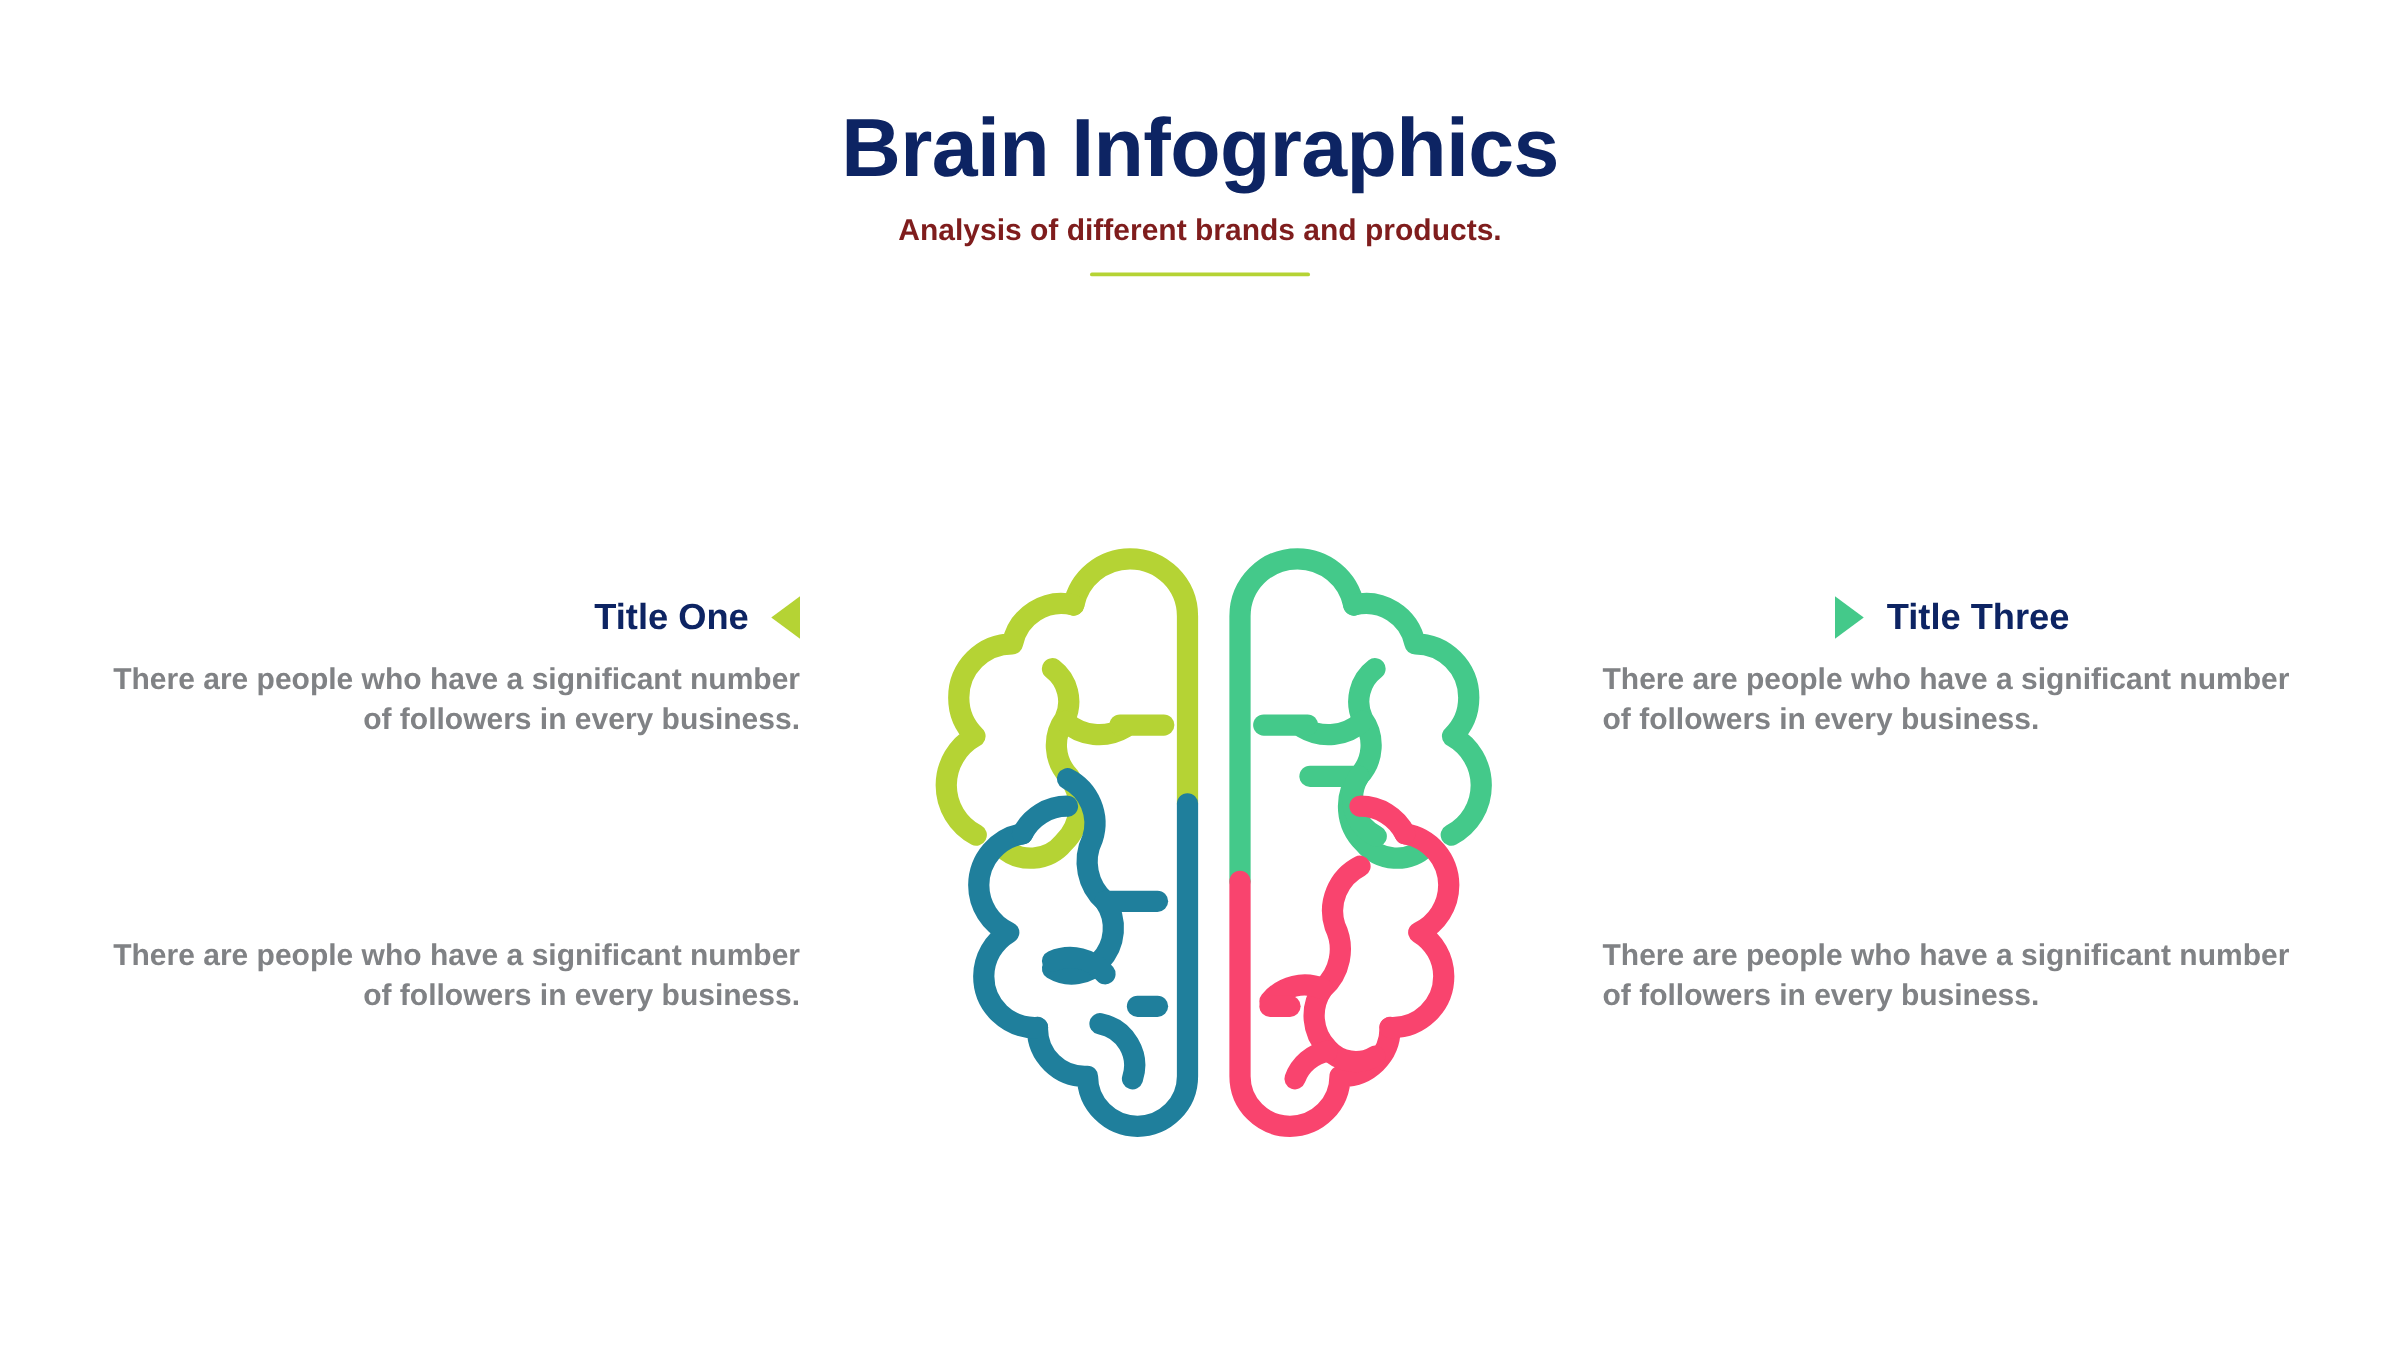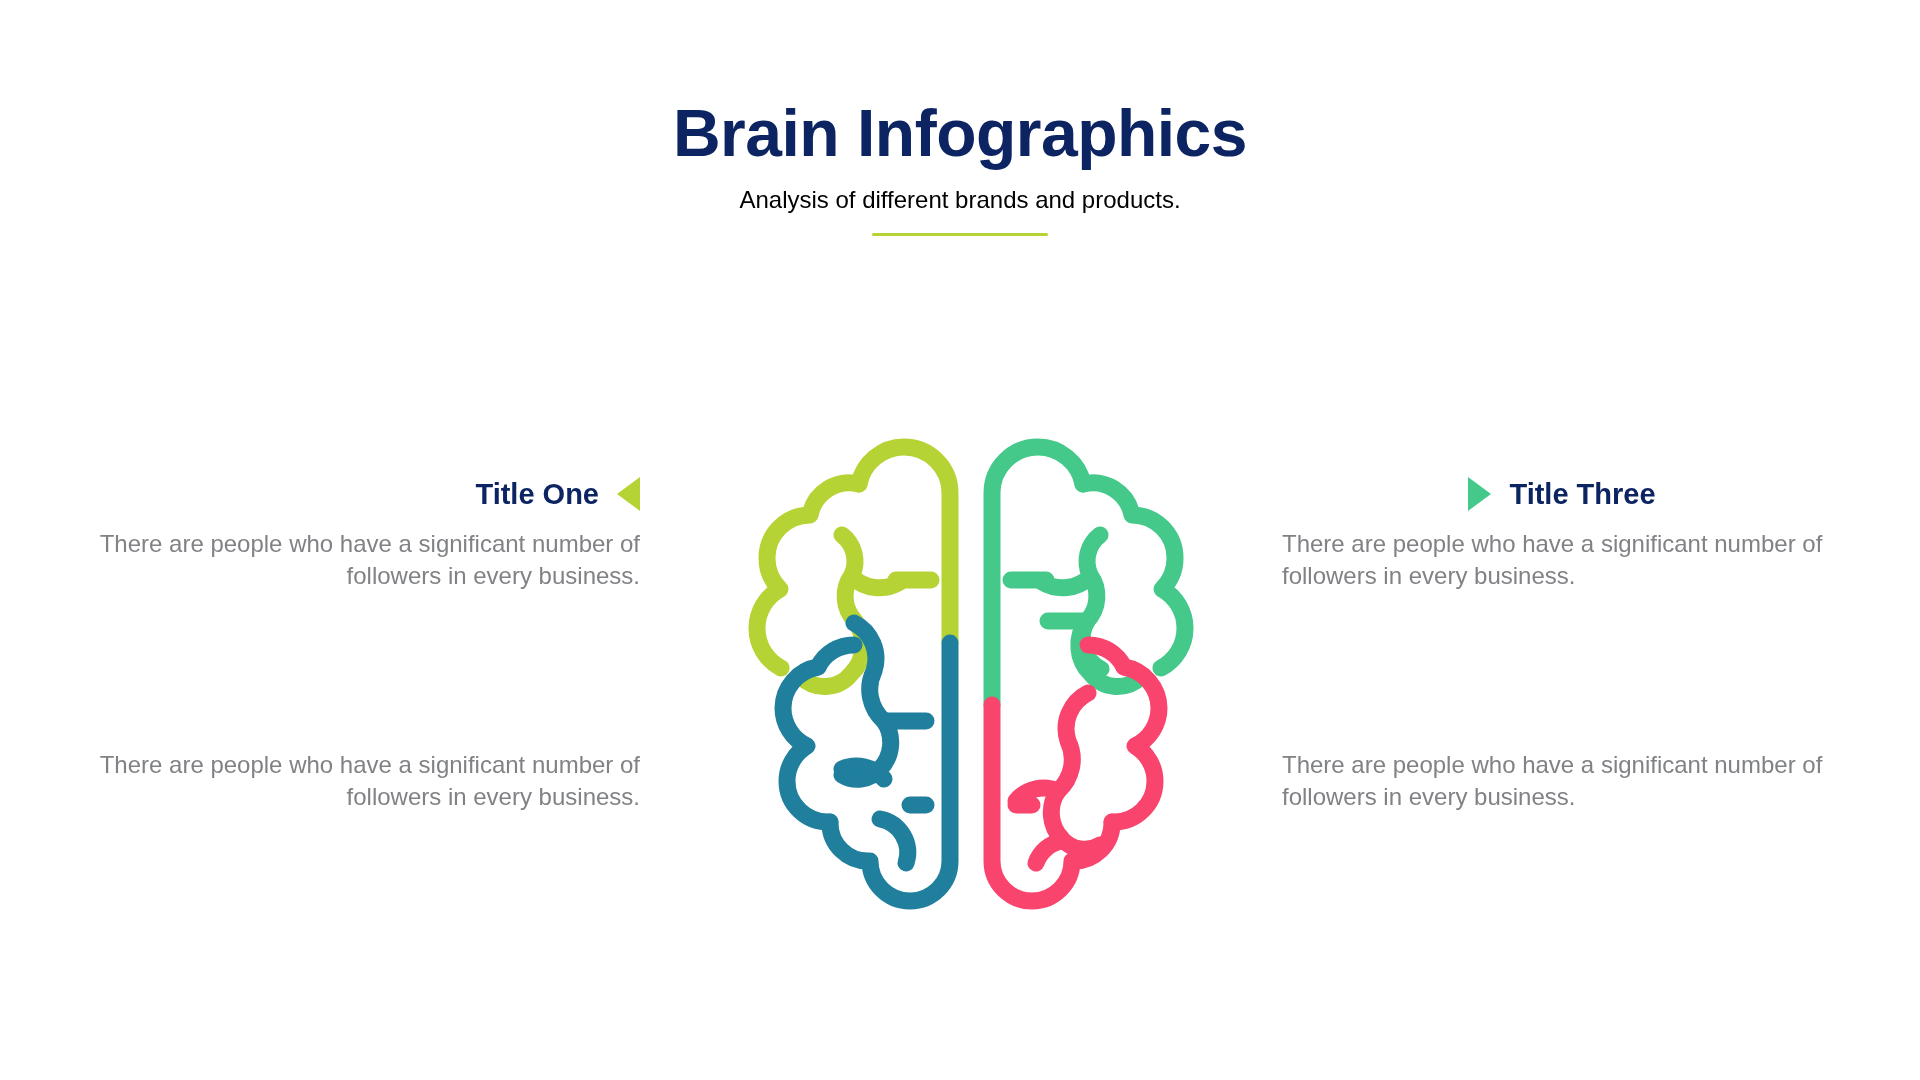--- a/index.html
+++ b/index.html
@@ -19,21 +19,21 @@
   .slide {
     position: relative;
     width: 1920px;
     height: 1080px;
     background: #ffffff;
   }
 
   
   .header {
     position: absolute;
-    top: 98px;
+    top: 83px;
     left: 0;
     width: 1920px;
     text-align: center;
   }
   .page-title {
     margin: 0;
     font-size: 66px;
     font-weight: 700;
     letter-spacing: -0.5px;
     color: #0d2463;
@@ -116,33 +116,33 @@
     border-right-style: solid;
   }
   .marker-right {
     border-left-width: 23px;
     border-left-style: solid;
   }
 
   .info-body {
     margin-top: 12px;
     font-size: 24px;
-    font-weight: 400;
+    font-weight: 700;
     color: #808285;
     line-height: 1.33;
   }
 </style>
 </head>
 <body>
 
 <div class="slide" style="background: rgb(255, 255, 255);">
 
   <div class="header">
     <h1 class="page-title" style="color: rgb(13, 36, 99);">Brain Infographics</h1>
-    <p class="page-subtitle" style="color: #000000;">Analysis of different brands and products.</p>
+    <p class="page-subtitle" style="color: #7f1d1d; font-weight: bold;">Analysis of different brands and products.</p>
     <div class="title-divider" style="background: rgb(181, 211, 52);"></div>
   </div>
 
   <div class="content">
 
     <div class="info info-left info-row1">
       <div class="info-head">
         <span class="info-title" style="color: rgb(13, 36, 99);">Title One</span>
         <span class="marker marker-left" id="marker-0" style="border-right-color: rgb(181, 211, 52);"></span>
       </div>

